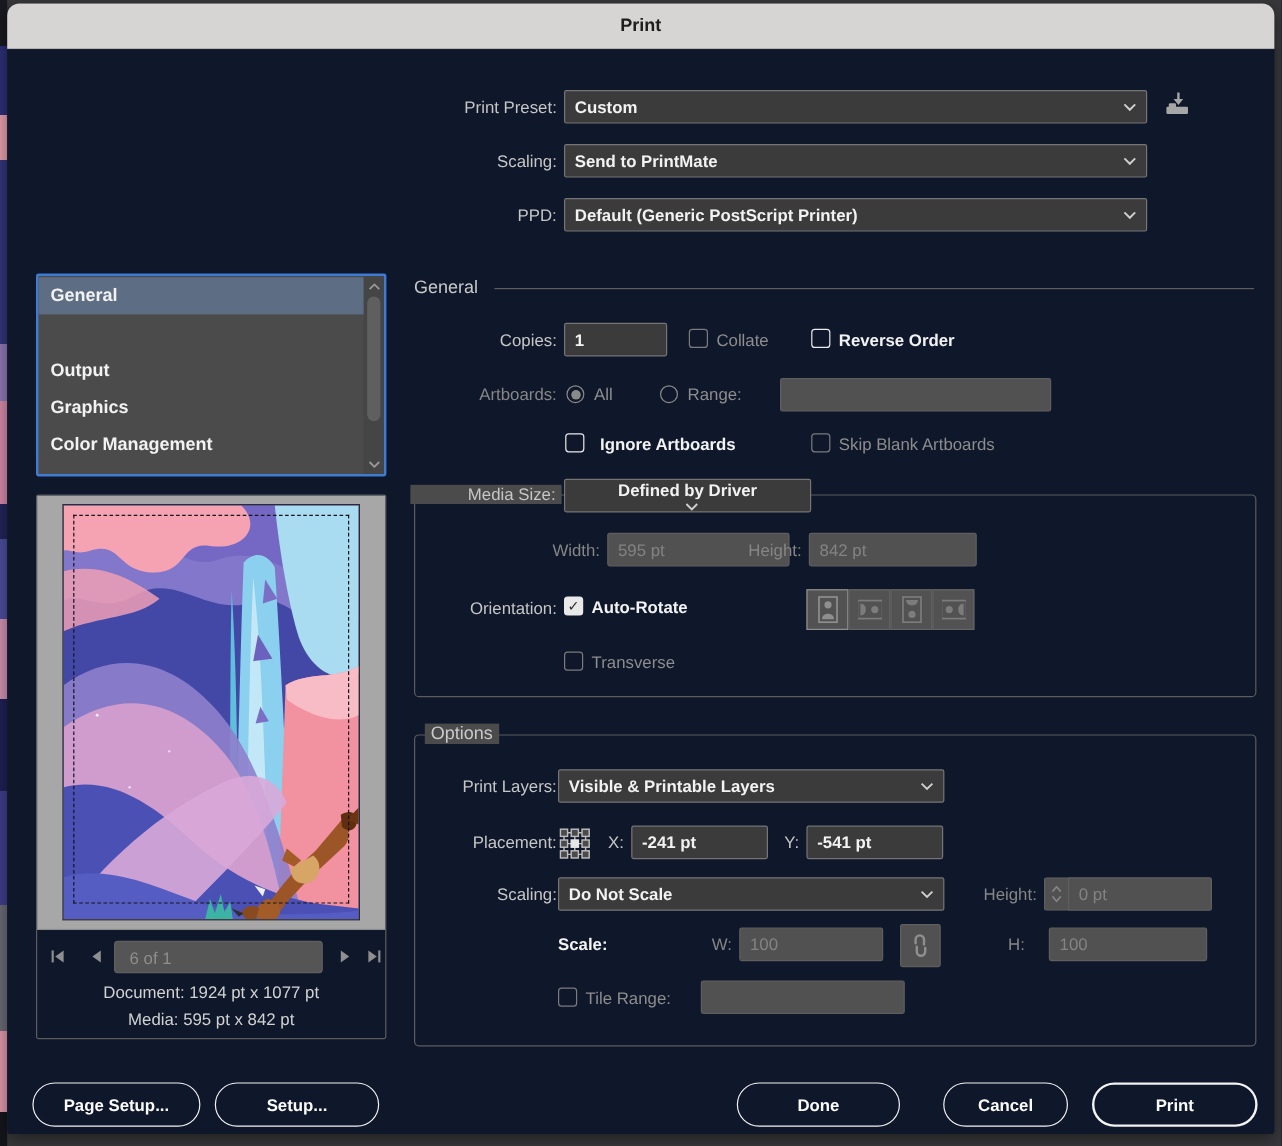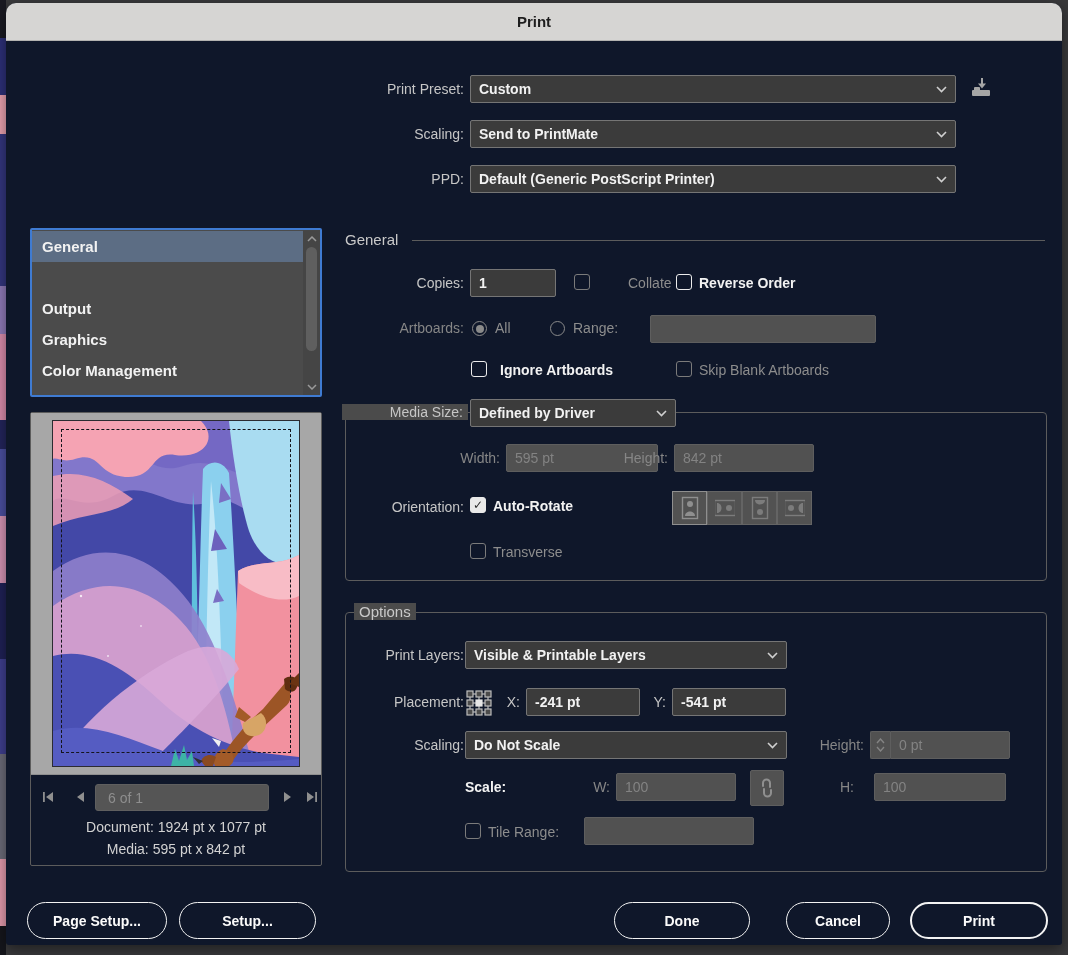--- a/index.html
+++ b/index.html
@@ -241,39 +241,39 @@
     <div class="doc-line" style="top:406px;">Document: 1924 pt x 1077 pt</div>
     <div class="doc-line" style="top:428px;">Media: 595 pt x 842 pt</div>
   </div>
 
   <div class="sect-title" style="left:339px;top:228px;">General</div>
   <div class="hline" style="left:406px;top:237px;width:633px;"></div>
 
   <div class="lbl" style="left:339px;top:272px;width:119px;">Copies:</div>
   <input class="field" style="left: 464px; top: 266px; width: 86px;" value="1">
   <div class="cb dis" style="left:568px;top:271px;"></div>
-  <div class="wlbl dis" style="left:591px;top:272px;margin-left:31px;">Collate</div>
+  <div class="wlbl dis" style="left:591px;top:272px;">Collate</div>
   <div class="cb" style="left:670px;top:271px;"></div>
   <div class="wlbl" style="left:693px;top:272px;">Reverse Order</div>
 
   <div class="lbl dis" style="left:339px;top:317px;width:119px;">Artboards:</div>
   <div class="radio sel" style="left:466px;top:318px;"></div>
   <div class="wlbl dis" style="left:489px;top:317px;">All</div>
   <div class="radio" style="left:544px;top:318px;"></div>
   <div class="wlbl dis" style="left:567px;top:317px;">Range:</div>
   <input class="field dis" style="left: 644px; top: 312px; width: 226px;" disabled="" value="">
 
   <div class="cb" style="left:465px;top:358px;"></div>
   <div class="wlbl" style="left:494px;top:359px;text-align:center;">Ignore Artboards</div>
   <div class="cb dis" style="left:670px;top:358px;"></div>
   <div class="wlbl dis" style="left:693px;top:359px;">Skip Blank Artboards</div>
 
   <div class="group" style="left:339px;top:409px;width:700px;height:167px;"></div>
   <div class="lbl legend-patch" style="left:336px;top:401px;width:116px;">Media Size:</div>
-  <div class="field dropdown" style="left:464px;top:396px;width:206px;">
+  <div class="field dropdown" style="left:464px;top:396px;width:206px;flex-direction:column;">
     <span class="val">Defined by Driver</span>
     <span class="chev">
         <svg width="11" height="7" viewBox="0 0 11 7">
           <polyline points="1,1 5.5,5.5 10,1" fill="none" stroke="#cfcfcf" stroke-width="1.6"></polyline>
         </svg>
       </span>
   </div>
 
   <div class="lbl dis" style="left:394px;top:447px;width:100px;">Width:</div>
   <input class="field dis" style="left: 500px; top: 441px; width: 152px;" disabled="" value="595 pt">

